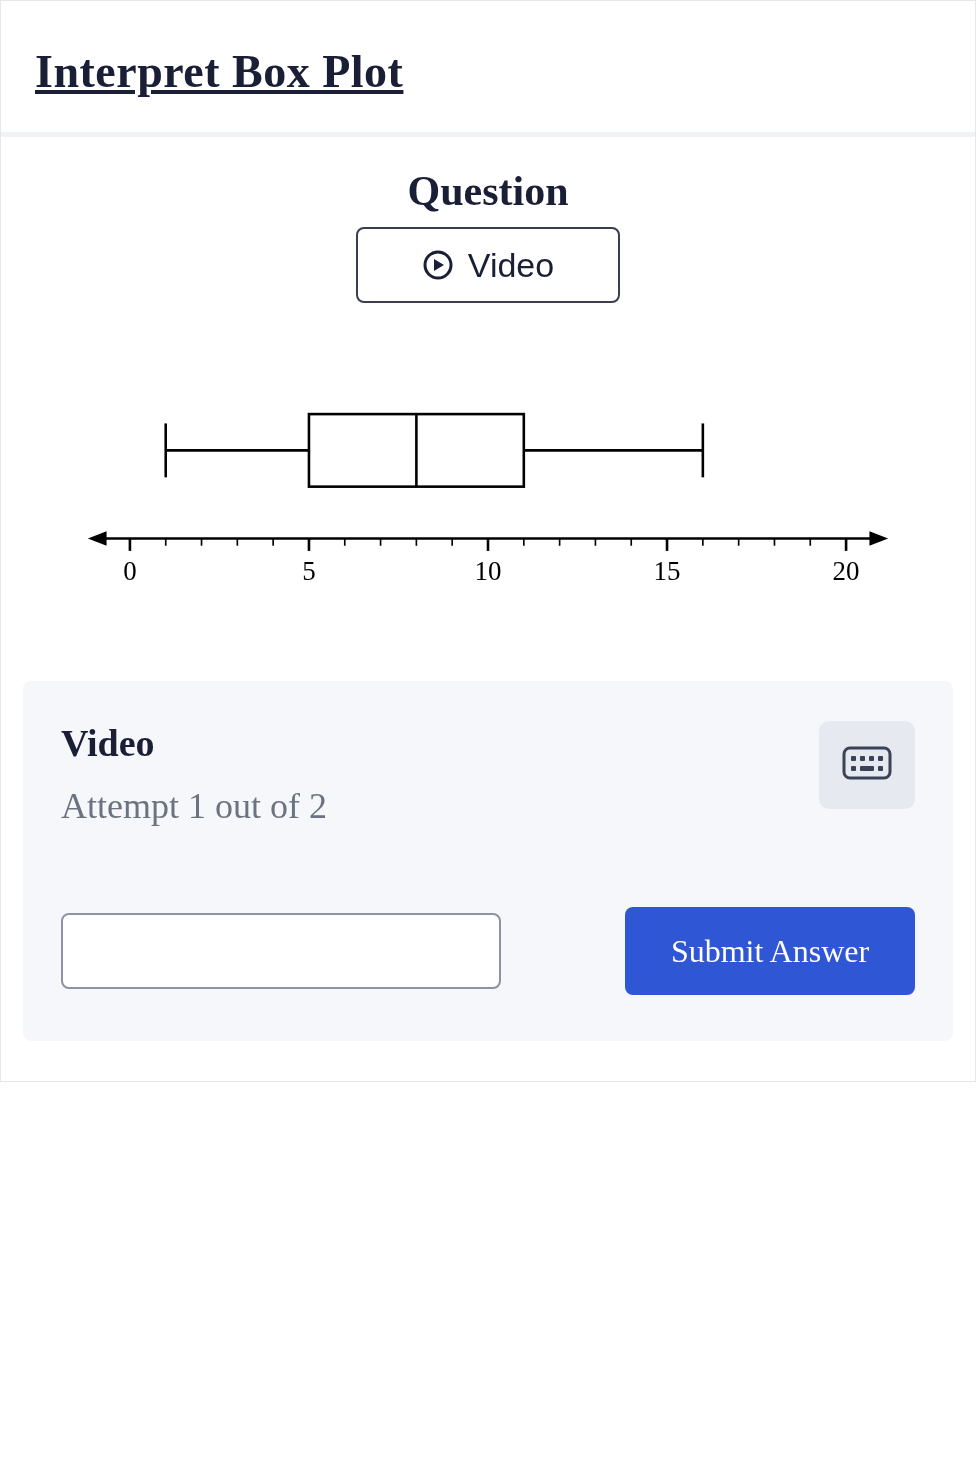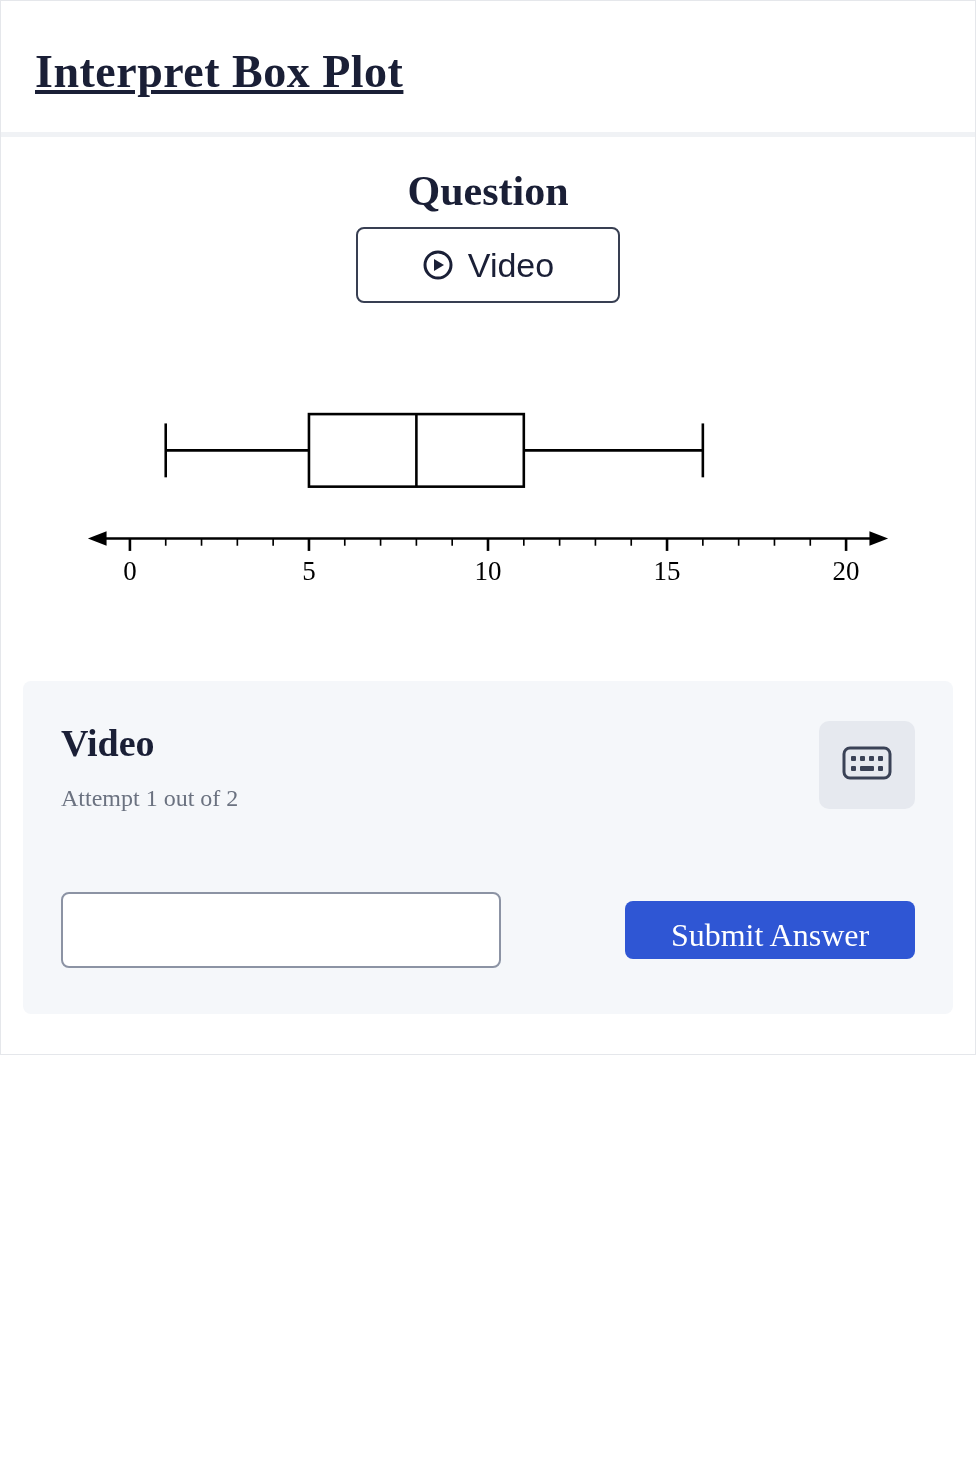--- a/index.html
+++ b/index.html
@@ -96,21 +96,21 @@
     height: 88px;
     background: #e6e9ef;
     border-radius: 10px;
     display: flex;
     align-items: center;
     justify-content: center;
     cursor: pointer;
   }
   .attempt {
     margin-top: 20px;
-    font-size: 24px;
+    font-size: 36px;
     color: #6b7280;
   }
   .input-row {
     margin-top: 80px;
     display: flex;
     gap: 44px;
     align-items: center;
     justify-content: space-between;
   }
   .ans-input {
@@ -125,21 +125,21 @@
     color: #1a1f36;
     max-width: 440px;
   }
   .submit-btn {
     background: #2f56d4;
     color: #fff;
     font-family: Georgia, serif;
     font-size: 32px;
     border: none;
     border-radius: 8px;
-    height: 58px;
+    height: 88px;
     padding: 16px 44px;
     cursor: pointer;
     min-width: 290px;
   }
 </style>
 </head>
 <body>
 
 <div class="page">
 

